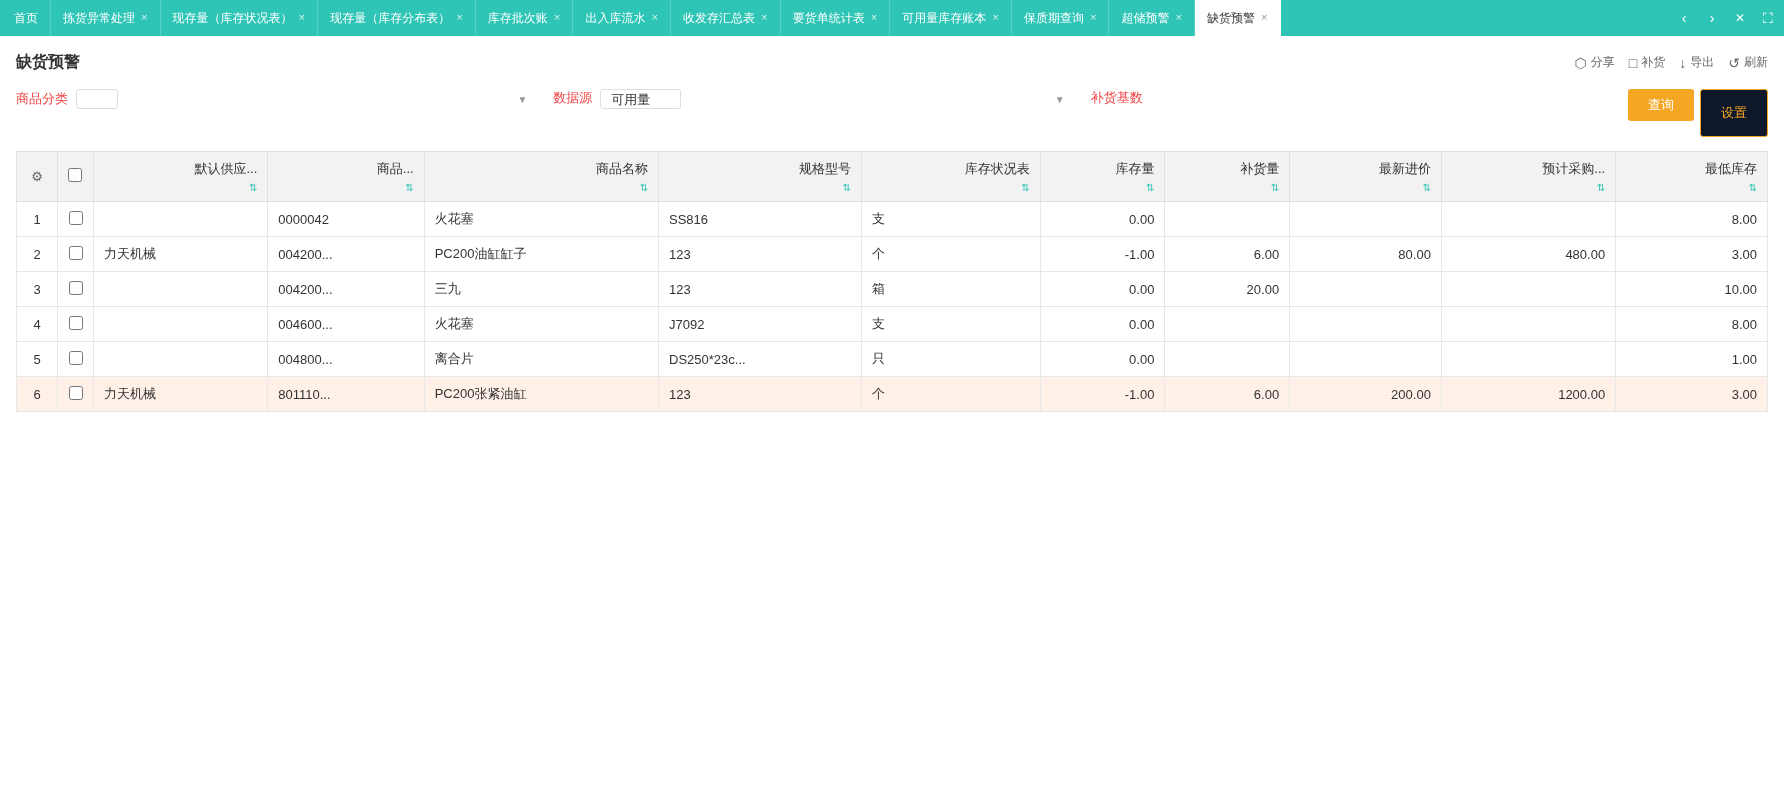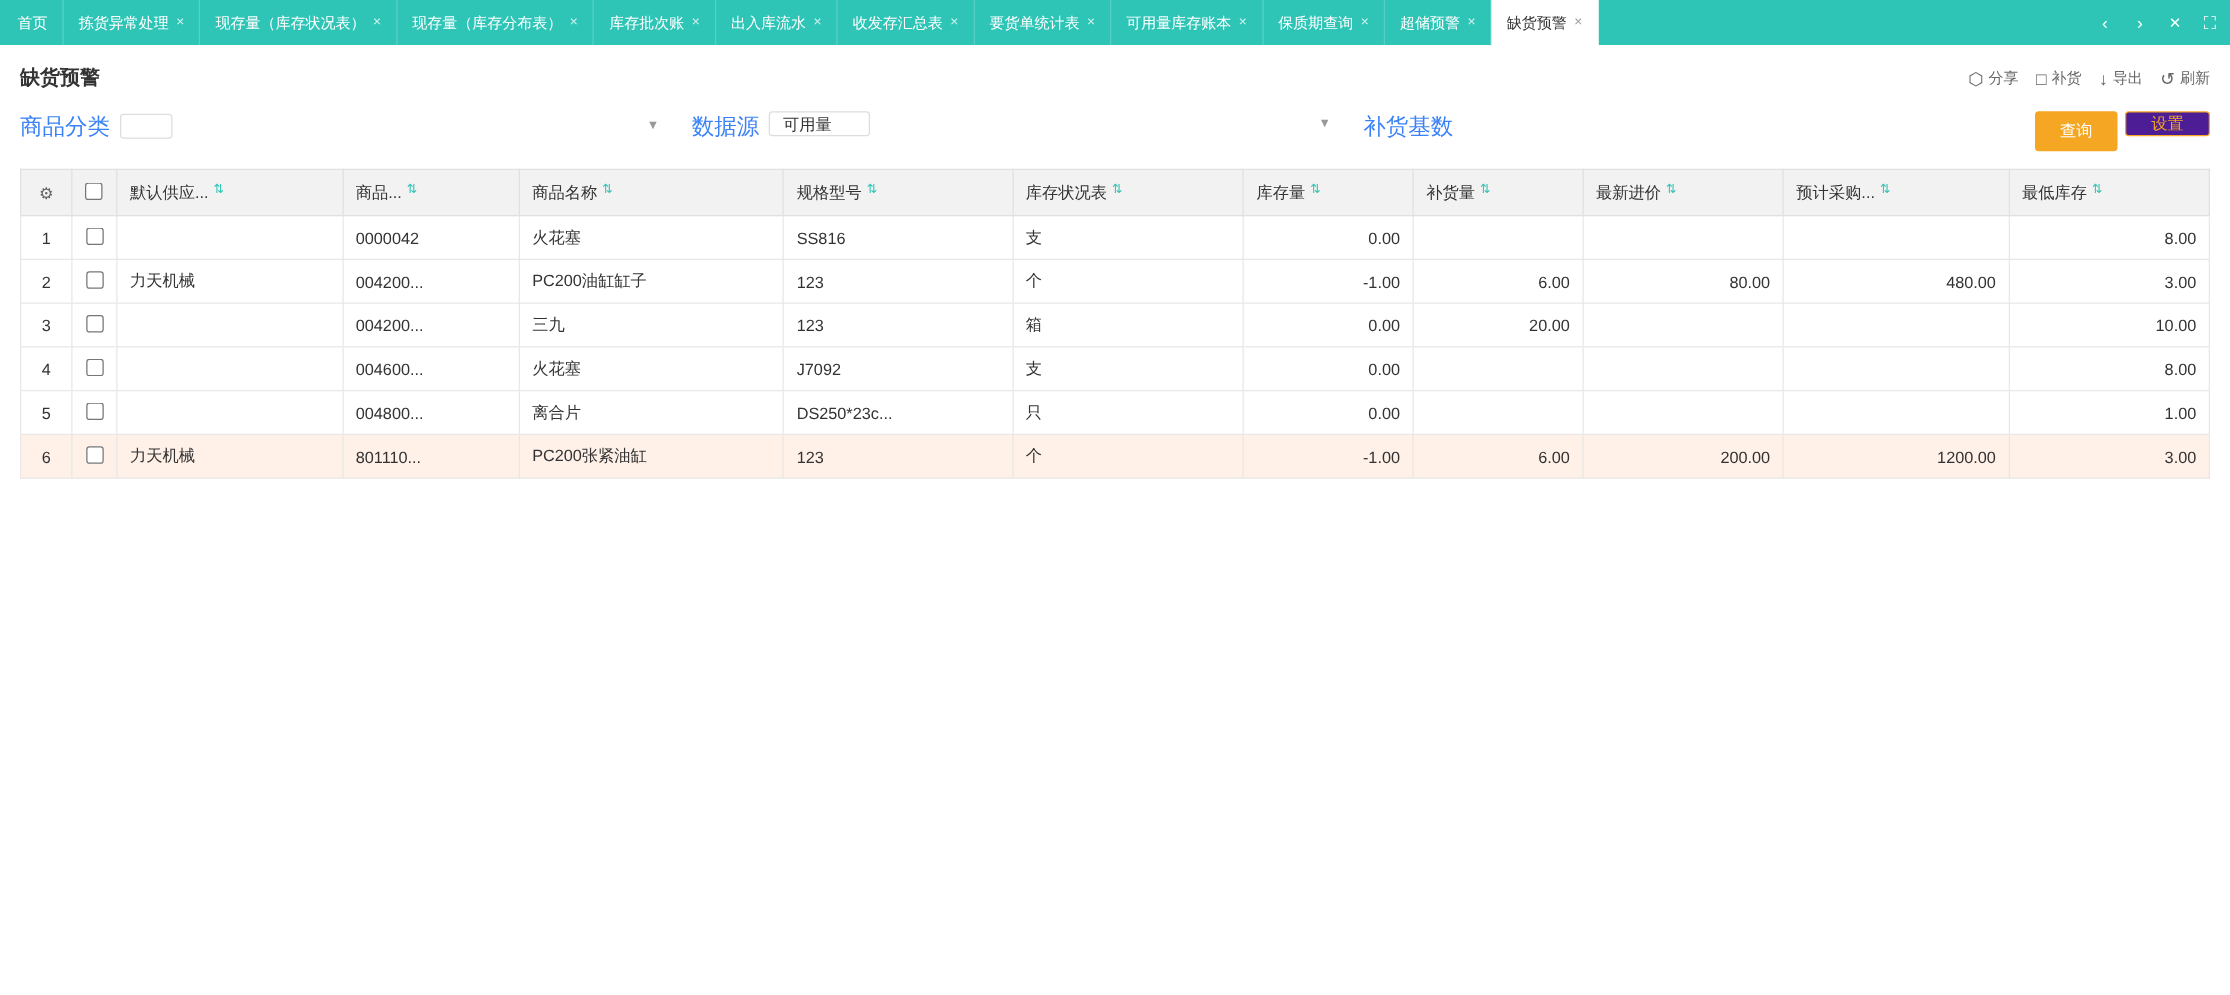--- a/index.html
+++ b/index.html
@@ -75,22 +75,22 @@
     }
     .header-action-btn {
       display: flex;
       align-items: center;
       gap: 4px;
       color: #666;
       font-size: 12px;
       cursor: pointer;
     }
     .filter-label {
-      color: #3b82f6;
-      font-size: 18px;
+      color: #ef4444;
+      font-size: 13px;
       white-space: nowrap;
     }
     .filter-select {
       flex: 1;
       height: 20px;
       border: 1px solid #ddd;
       border-radius: 3px;
       padding: 0 30px 0 10px;
       font-size: 13px;
       color: #333;
@@ -119,26 +119,26 @@
       color: #fff;
       border: none;
       border-radius: 3px;
       padding: 0 20px;
       height: 32px;
       font-size: 13px;
       cursor: pointer;
       white-space: nowrap;
     }
     .btn-settings {
-      background: #4c1d95;
+      background: #0f172a;
       color: #f5a623;
       border: 1px solid #f5a623;
       border-radius: 3px;
       padding: 0 20px;
-      height: 20px;
+      height: 48px;
       font-size: 13px;
       cursor: pointer;
       white-space: nowrap;
     }
 
     .filter-right {
       display: flex;
       flex-direction: row;
       gap: 6px;
       align-items: flex-start;
@@ -173,23 +173,24 @@
     }
     .th-checkbox {
       width: 36px;
       text-align: center;
     }
     .td-center { text-align: center; }
     .td-right { text-align: right; }
 
     .col-sort {
       display: flex;
-      align-items: flex-start;
+      align-items: flex-end;
       gap: 4px;
       cursor: pointer;
+      flex-direction: column;
     }
     .sort-icon { color: #2ec5b6; font-size: 10px; }
 
     .settings-gear {
       width: 20px;
       height: 20px;
       display: inline-flex;
       align-items: center;
       justify-content: center;
       cursor: pointer;
@@ -202,21 +203,21 @@
       height: 14px;
     }
 
     .row-num { color: #333; text-align: center; }
   </style>
 </head>
 <body>
 
 <div class="tab-bar">
 
-  <div id="tabs-container" style="display:flex;align-items:flex-end;flex:1;overflow:hidden;">
+  <div id="tabs-container" style="display:flex;align-items:flex-end;flex:1;overflow:hidden;font-family:Liberation Mono, monospace;">
       <div class="tab-item">首页</div>
       <div class="tab-item">拣货异常处理<span class="tab-close">×</span></div>
       <div class="tab-item">现存量（库存状况表）<span class="tab-close">×</span></div>
       <div class="tab-item">现存量（库存分布表）<span class="tab-close">×</span></div>
       <div class="tab-item">库存批次账<span class="tab-close">×</span></div>
       <div class="tab-item">出入库流水<span class="tab-close">×</span></div>
       <div class="tab-item">收发存汇总表<span class="tab-close">×</span></div>
       <div class="tab-item">要货单统计表<span class="tab-close">×</span></div>
       <div class="tab-item">可用量库存账本<span class="tab-close">×</span></div>
       <div class="tab-item">保质期查询<span class="tab-close">×</span></div>

